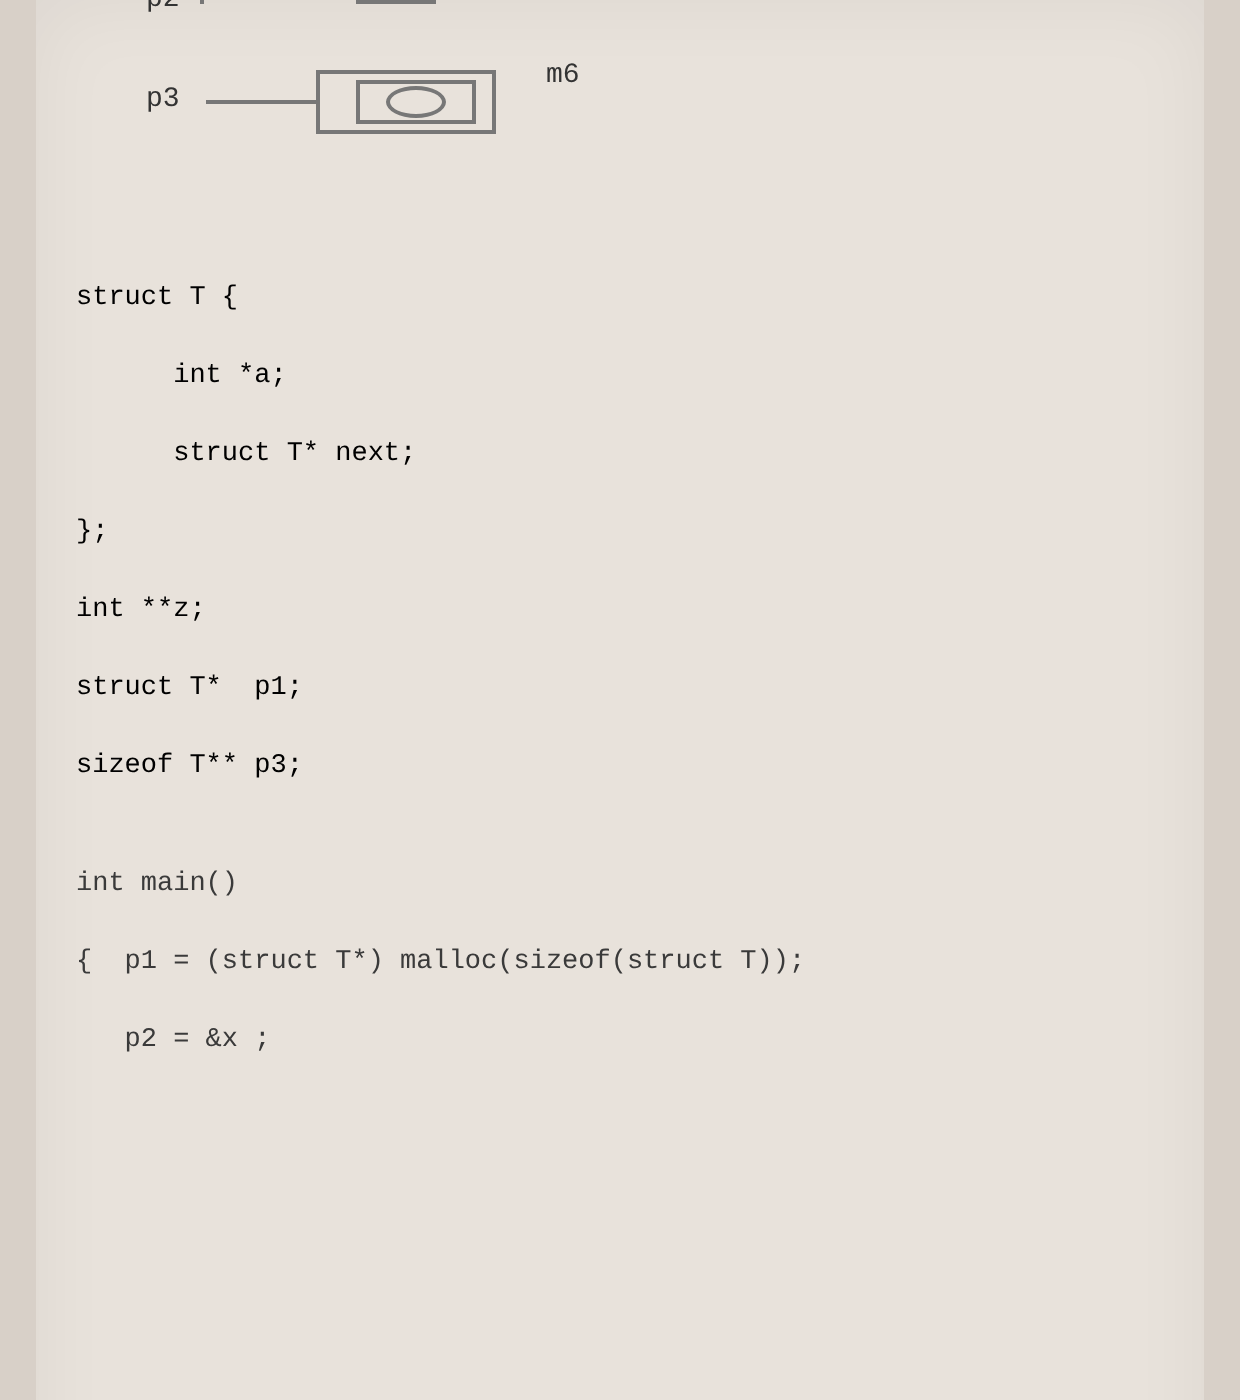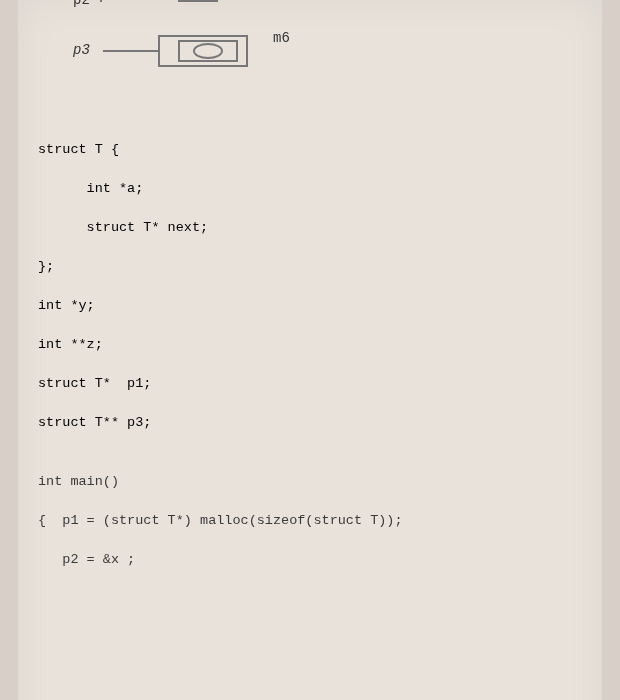--- a/index.html
+++ b/index.html
@@ -22,21 +22,21 @@
       position: relative;
       height: 80px;
       margin-bottom: 40px;
     }
     .diag-label {
       position: absolute;
       font-size: 14px;
       color: #333;
     }
     .p2-label { top: -8px; left: 35px; }
-    .p3-label { top: 42px; left: 35px; font-style: italic; }
+    .p3-label { top: 42px; left: 35px; }
     .m6-label { top: 30px; left: 235px; }
     .line-h { position: absolute; height: 2px; background: #777; }
     .line-v { position: absolute; width: 2px; background: #777; }
     .box {
       position: absolute;
       border: 2px solid #777;
       background: #e8e2db;
     }
     .circle {
       position: absolute;
@@ -76,24 +76,23 @@
     <div class="box" style="top:40px; left:140px; width:60px; height:22px;"></div>
 
     <div class="circle" style="top:43px; left:155px;"></div>
   </div>
 
   <div class="code">
 <span class="code-line faded">struct T {</span>
 <span class="code-line faded">      int *a;</span>
 <span class="code-line faded">      struct T* next;</span>
 <span class="code-line faded">};</span>
-<span class="code-line faded">int *y;</span>
 <span class="code-line faded">int **z;</span>
 <span class="code-line faded">struct T*  p1;</span>
-<span class="code-line faded">struct T** p3;</span>
+<span class="code-line faded">sizeof T** p3;</span>
 <span class="code-line"></span>
 <span class="code-line">int main()</span>
 <span class="code-line">{  p1 = (struct T*) malloc(sizeof(struct T));</span>
 <span class="code-line">   p2 = &amp;x ;</span>
 
 
 
 
 
 

